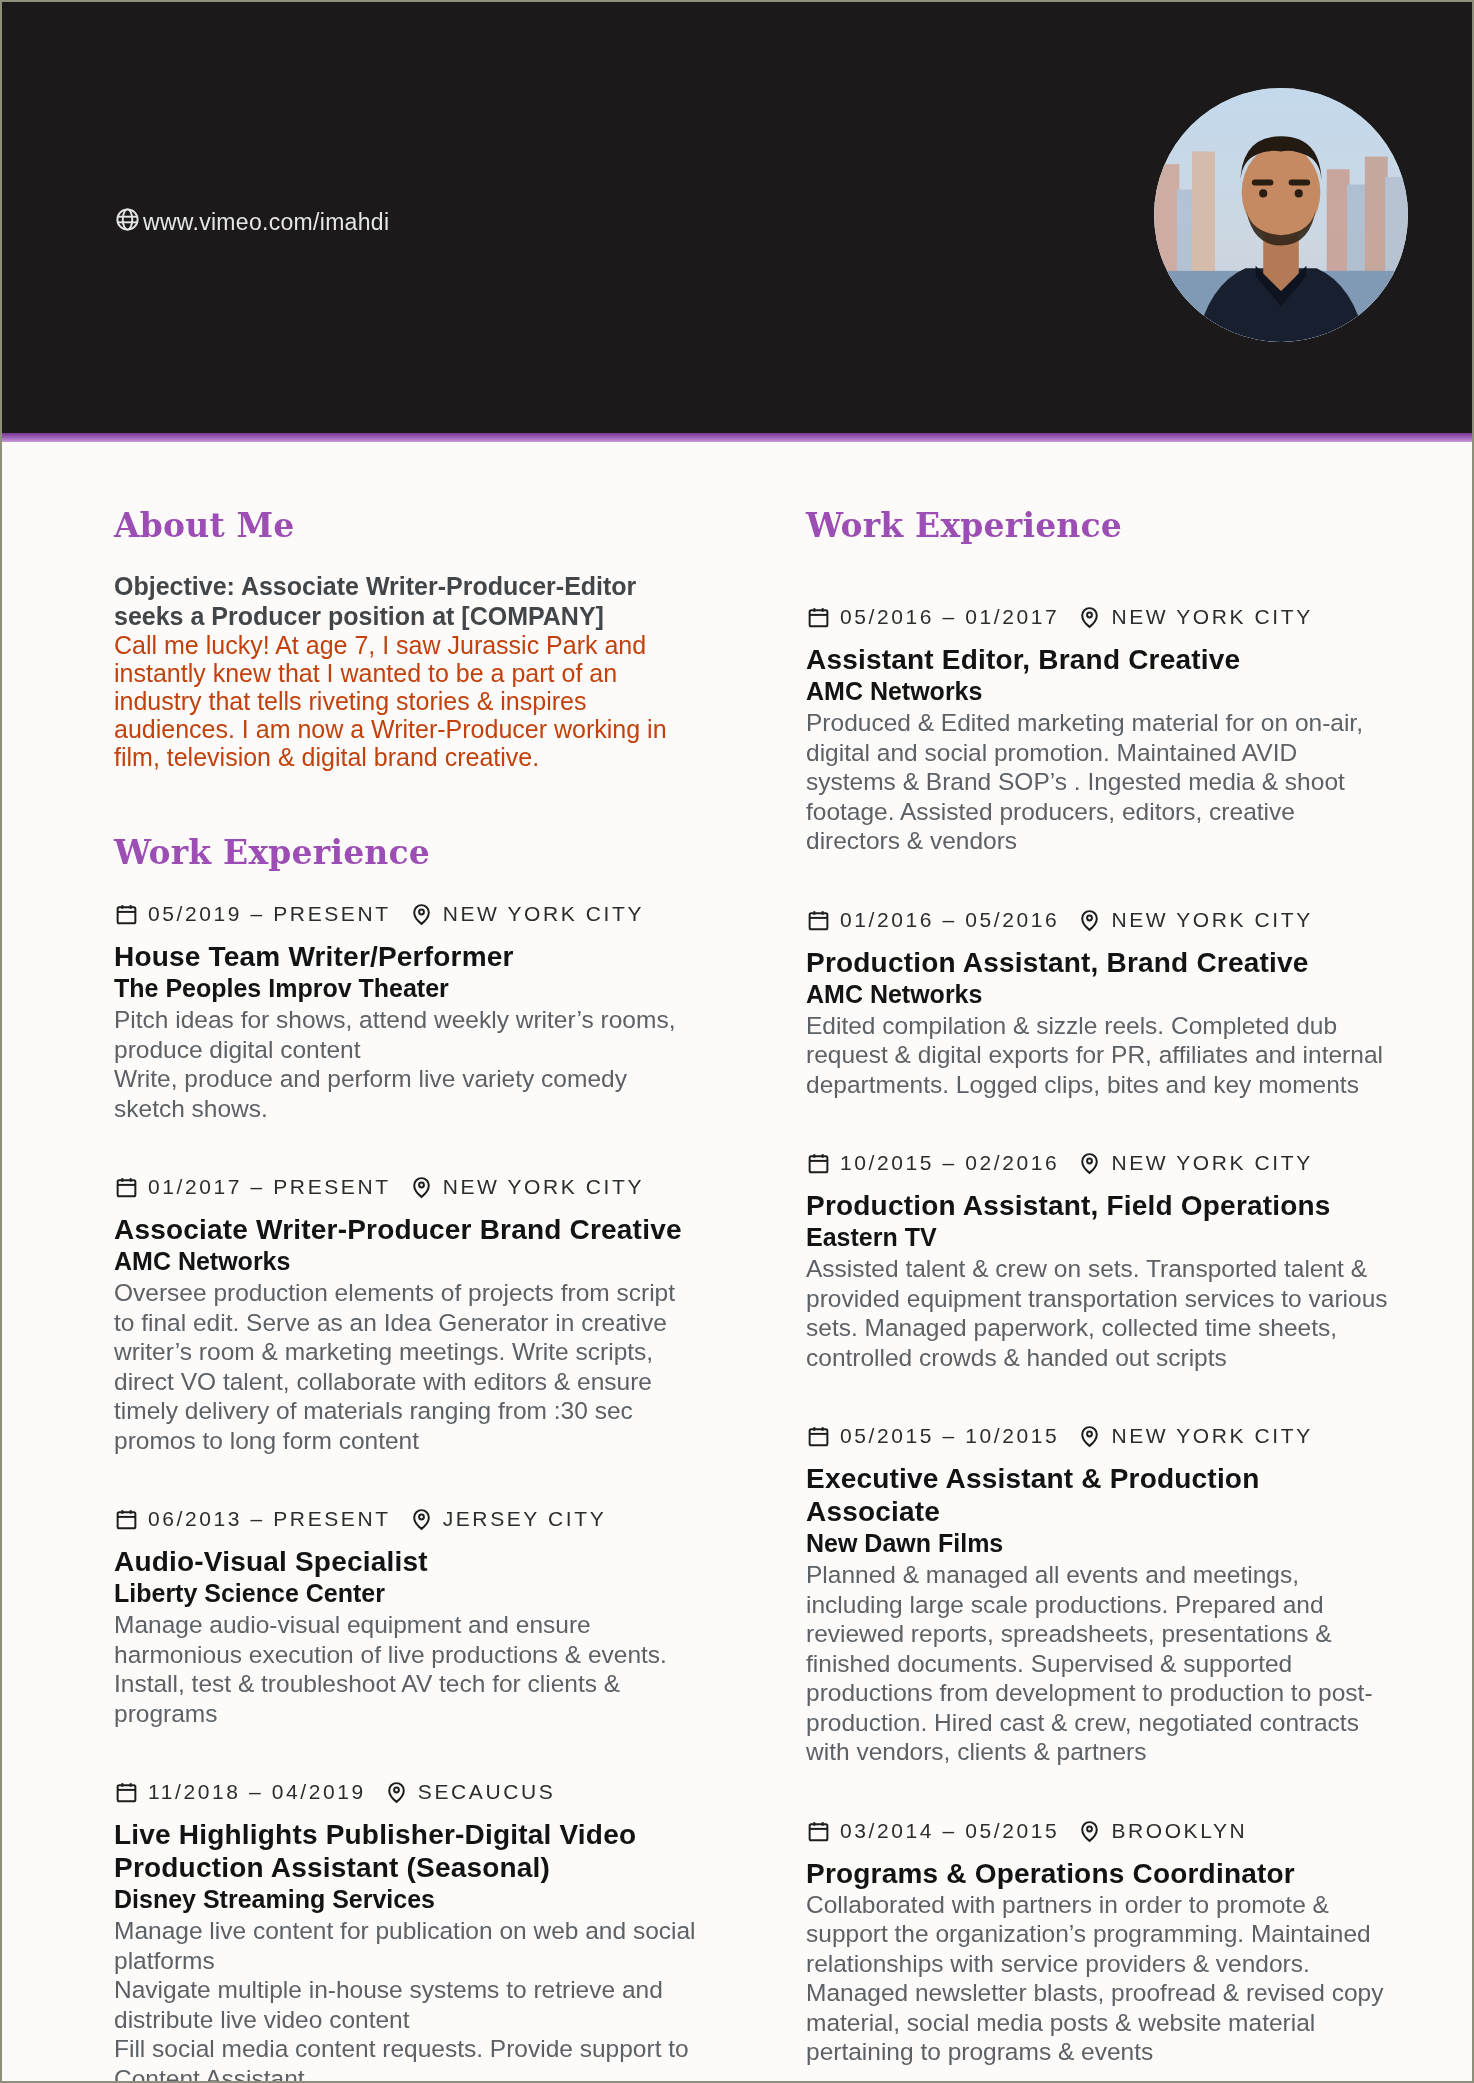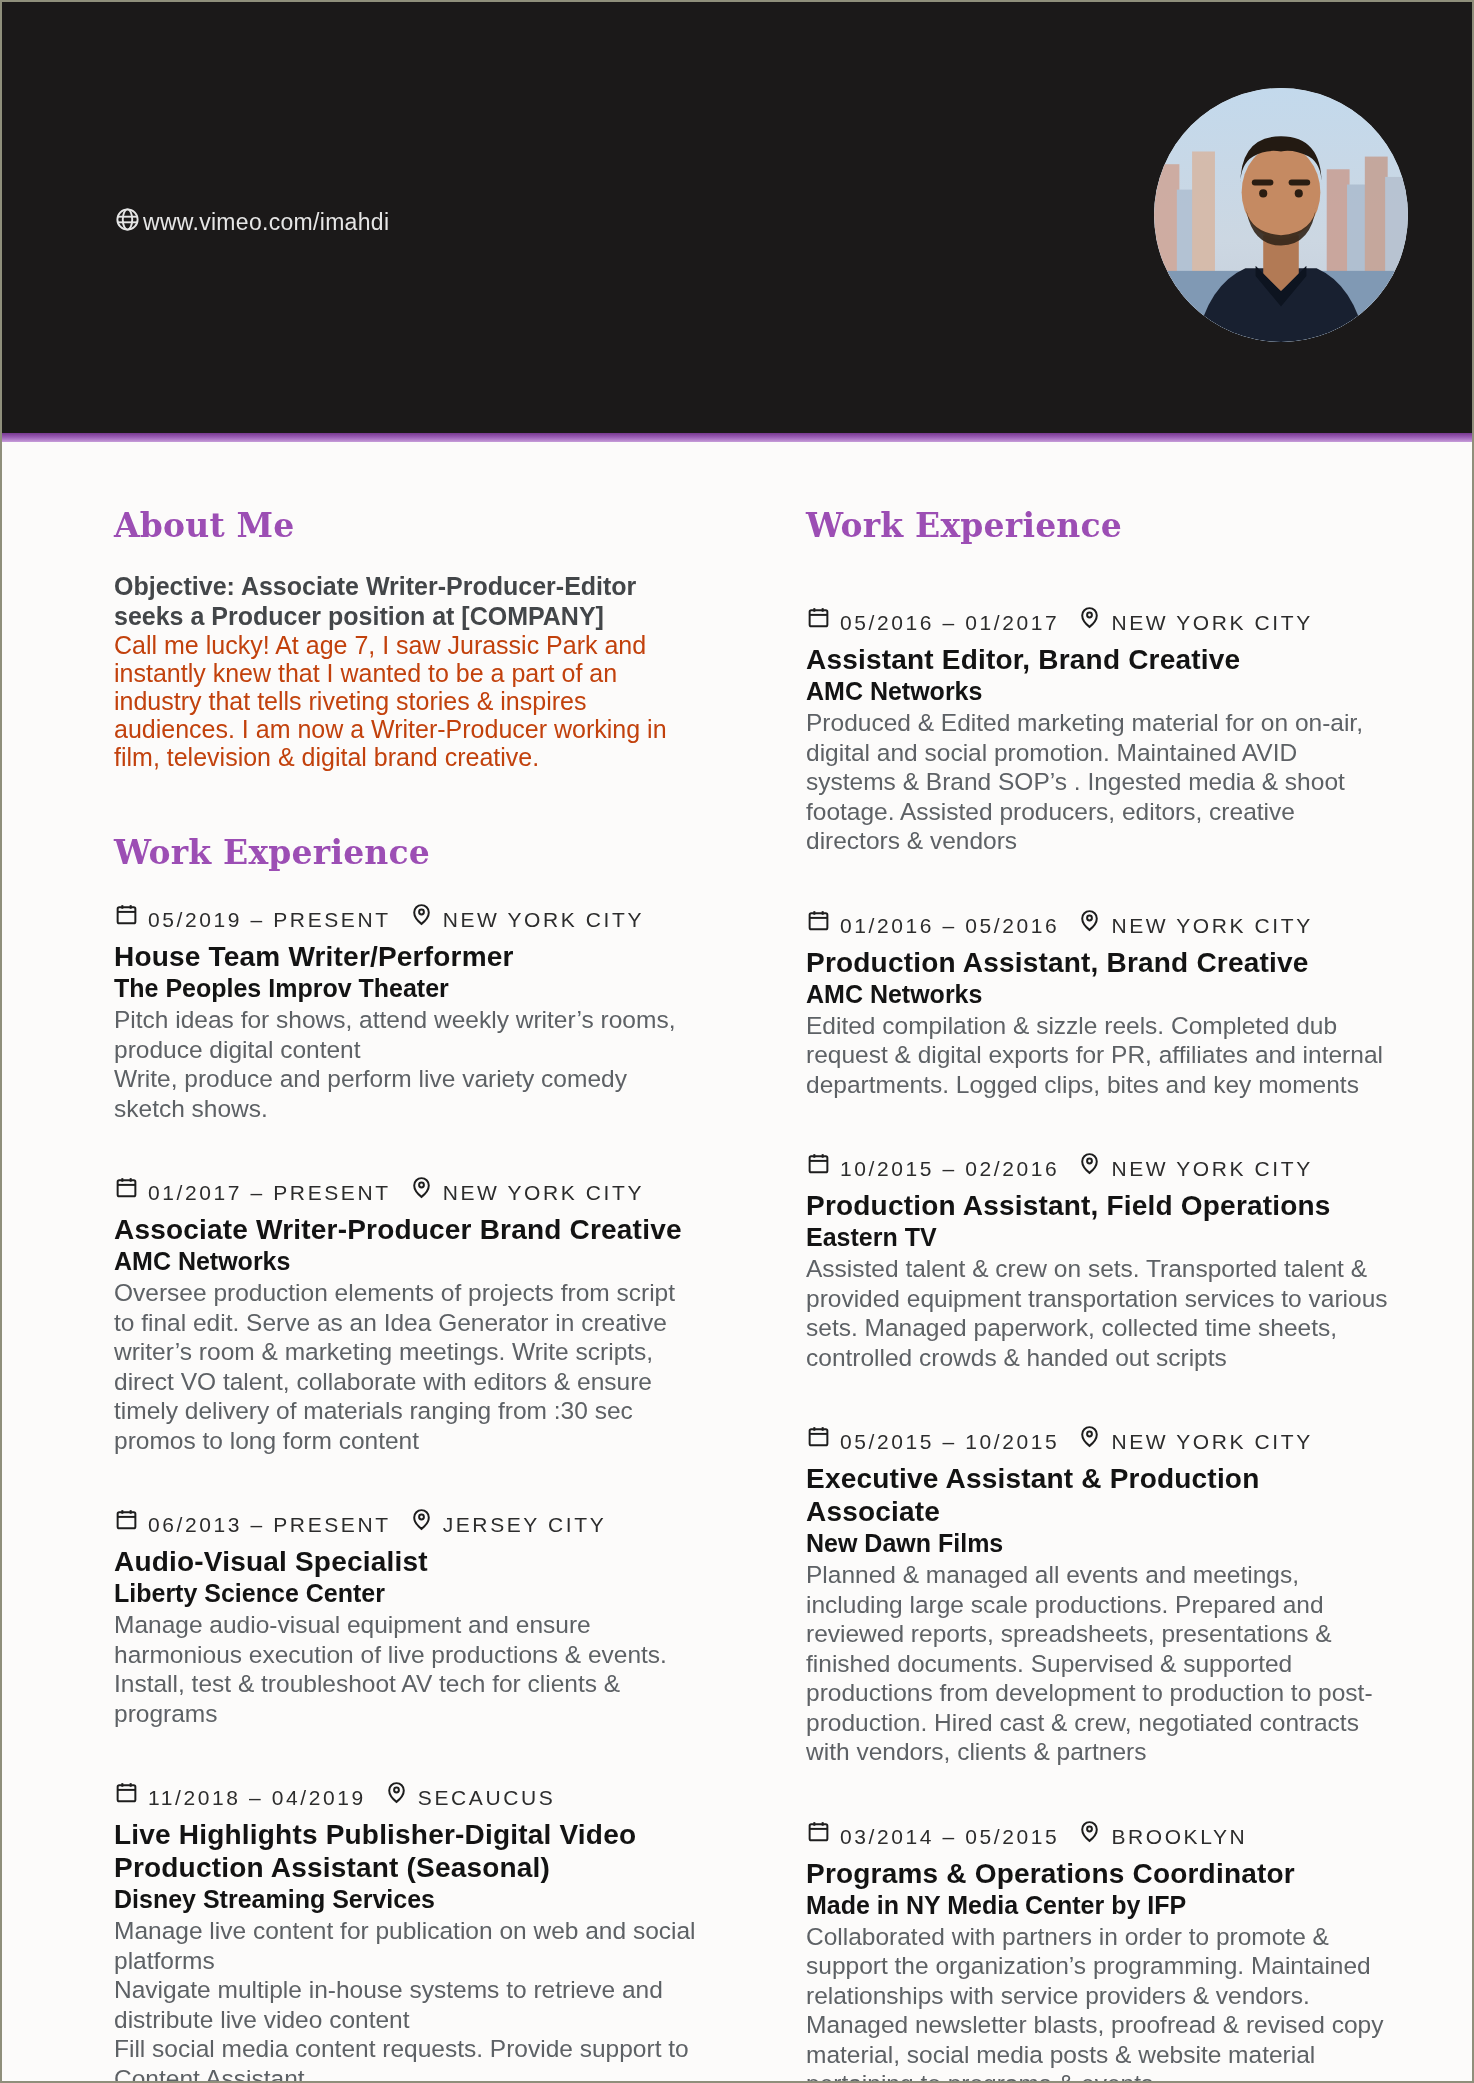--- a/index.html
+++ b/index.html
@@ -68,21 +68,21 @@
     color:#434649;
     font-size:25px; line-height:30px;
   }
   .summary {
     color:#c2410c;
     font-size:25px; line-height:28px;
   }
   .work-heading-left { margin-top:62px !important; margin-bottom:30px !important; }
   .entry { margin-bottom:52px; }
   .meta {
-    display:flex; align-items:flex-end; gap:9px;
+    display:flex; align-items:flex-start; gap:9px;
     font-size:21px;
     letter-spacing:2.6px;
     color:#2c2c2c;
     white-space:nowrap;
     margin-bottom:8px;
   }
   .meta svg { width:25px; height:25px; flex:none; stroke:#1d1d1d; }
   .meta .dates { margin-right:9px; }
   .title {
     font-size:28px; line-height:33px;
@@ -348,19 +348,18 @@
                 <line x1="16" y1="3" x2="16" y2="6.5"></line>
               </svg></span>
           <span class="dates">03/2014 – 05/2015</span>
           <span><svg viewBox="0 0 24 24" fill="none" stroke-width="1.9">
                 <path d="M12 21s-7-5.6-7-11a7 7 0 1 1 14 0c0 5.4-7 11-7 11z"></path>
                 <circle cx="12" cy="9.6" r="2.3"></circle>
               </svg></span>
           <span>BROOKLYN</span>
         </div>
         <h3 class="title">Programs &amp; Operations Coordinator</h3>
-        <h4 class="company">Made in NY Media Center by IFP</h4>
         <p class="desc">Collaborated with partners in order to promote &amp; support the organization’s programming. Maintained relationships with service providers &amp; vendors. Managed newsletter blasts, proofread &amp; revised copy material, social media posts &amp; website material pertaining to programs &amp; events</p>
       </article>
     </section>
 
   </div>
 </div>
 
 </body></html>

